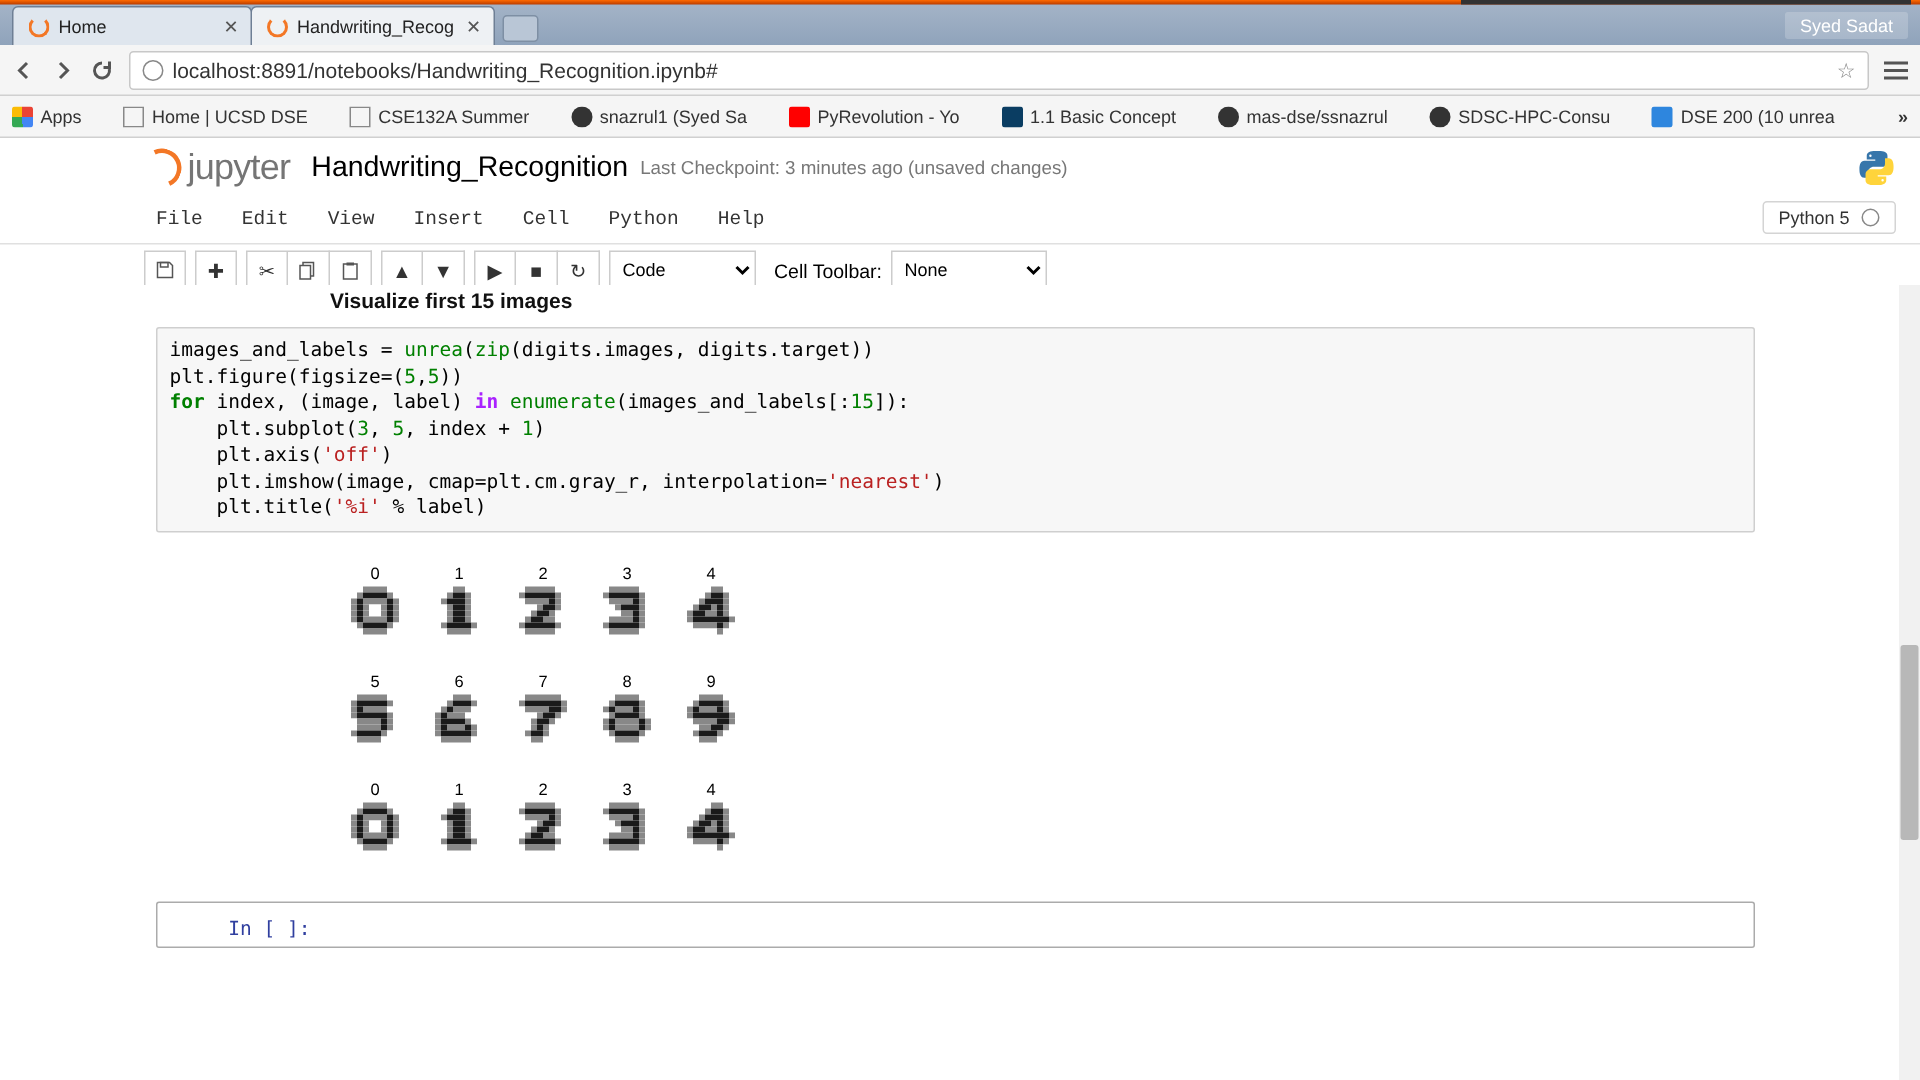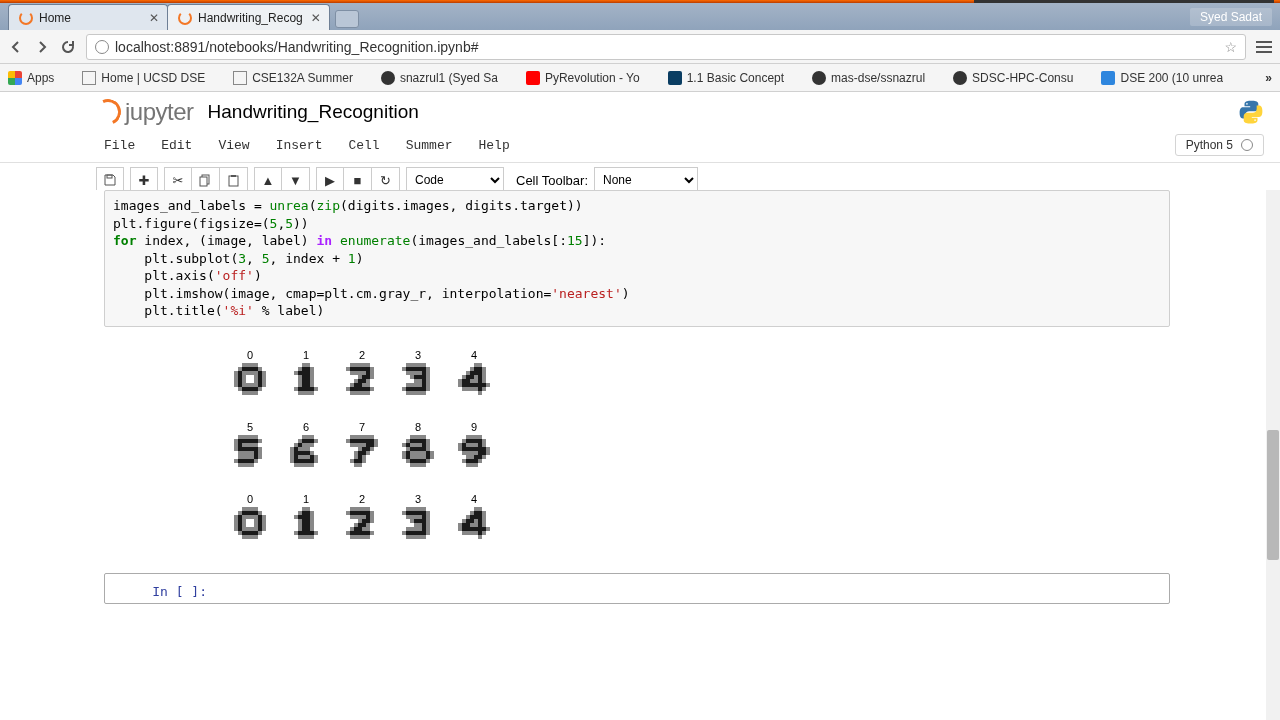--- a/index.html
+++ b/index.html
@@ -180,36 +180,37 @@
     </div>
   <div class="more">»</div>
 </div>
 
 <div class="jp-header">
   <div class="jp-logo">
     <span class="orb"></span>
     <span class="word">jupyter</span>
   </div>
   <span class="jp-title">Handwriting_Recognition</span>
+  <span class="jp-checkpoint">Last Checkpoint: 3 minutes ago (unsaved changes)</span>
   <span class="jp-py">
     <svg viewBox="0 0 32 32">
         <path fill="#3776ab" d="M15 2c-4 0-7 1-7 4v3h7v1H6c-3 0-4 3-4 7s1 7 4 7h3v-4c0-3 2-5 5-5h7c2 0 4-2 4-4V6c0-3-3-4-7-4h-3zM11 5a1 1 0 1 1 0 2 1 1 0 0 1 0-2z"></path>
         <path fill="#ffd43b" d="M17 30c4 0 7-1 7-4v-3h-7v-1h9c3 0 4-3 4-7s-1-7-4-7h-3v4c0 3-2 5-5 5h-7c-2 0-4 2-4 4v5c0 3 3 4 7 4h3zm4-3a1 1 0 1 1 0-2 1 1 0 0 1 0 2z"></path>
       </svg>
   </span>
 </div>
 
 <div class="jp-menu">
   <div id="menu-host" style="display:flex;gap:26px;font-family:Liberation Mono, monospace;">
       <span>File</span>
       <span>Edit</span>
       <span>View</span>
       <span>Insert</span>
       <span>Cell</span>
-      <span>Summer</span>
+      <span>Python</span>
       <span>Help</span>
     </div>
   <div class="spacer"></div>
   <div class="kernel-box">
     <span>Python 5</span>
     <span class="kernel-ind"></span>
   </div>
 </div>
 
 <div class="jp-toolbar">
@@ -251,20 +252,21 @@
   <select class="tsel" style="width:98px">
     <option>Code</option>
   </select>
   <span class="tlbl">Cell Toolbar:</span>
   <select class="tsel" style="width:104px">
     <option>None</option>
   </select>
 </div>
 
 <div class="nb-area">
+  <div class="md-head">Visualize first 15 images</div>
 
   <div class="cell">
     <div class="input-area">images_and_labels = <span class="tok-bn">unrea</span>(<span class="tok-bn">zip</span>(digits.images, digits.target))
 plt.figure(figsize=(<span class="tok-num">5</span>,<span class="tok-num">5</span>))
 <span class="tok-kw">for</span> index, (image, label) <span class="tok-op">in</span> <span class="tok-bn">enumerate</span>(images_and_labels[:<span class="tok-num">15</span>]):
     plt.subplot(<span class="tok-num">3</span>, <span class="tok-num">5</span>, index + <span class="tok-num">1</span>)
     plt.axis(<span class="tok-str">'off'</span>)
     plt.imshow(image, cmap=plt.cm.gray_r, interpolation=<span class="tok-str">'nearest'</span>)
     plt.title(<span class="tok-str">'%i'</span><span> % label)</span></div>
   </div>

